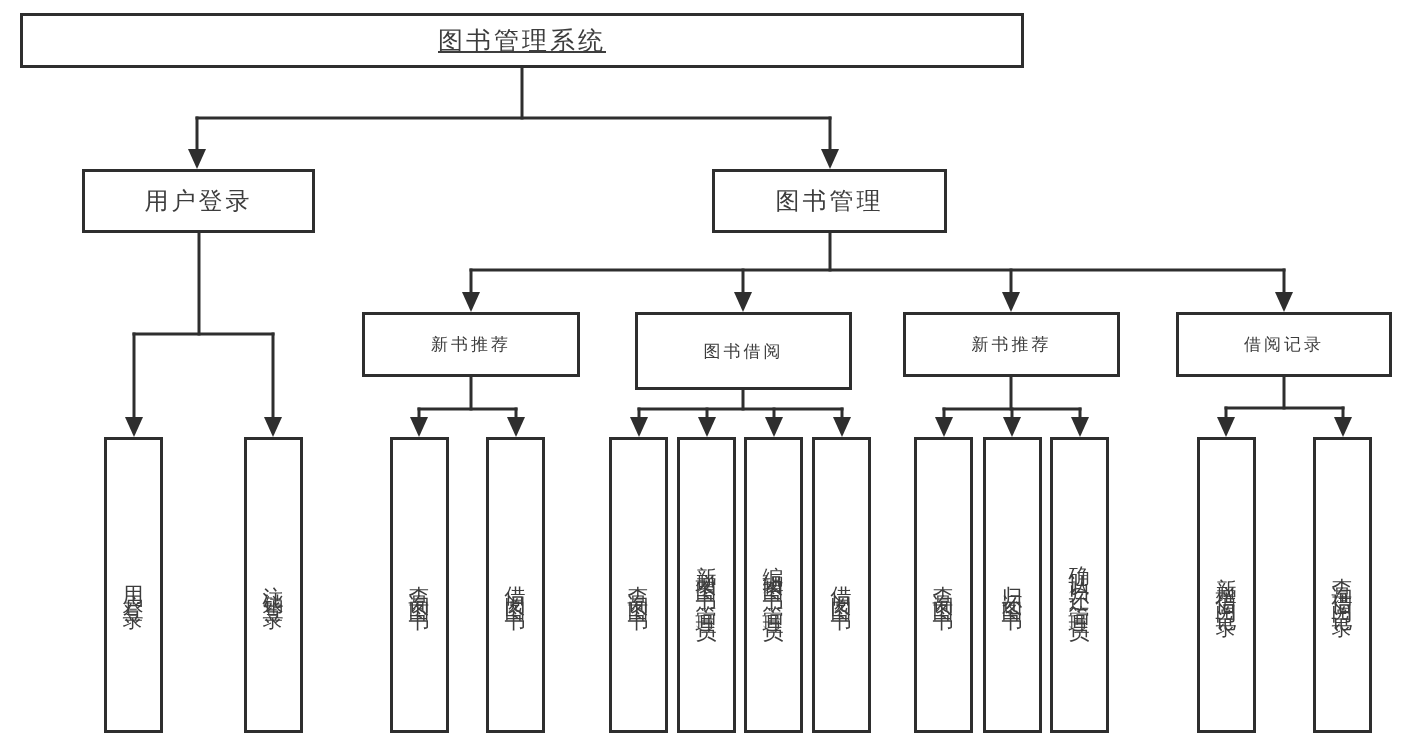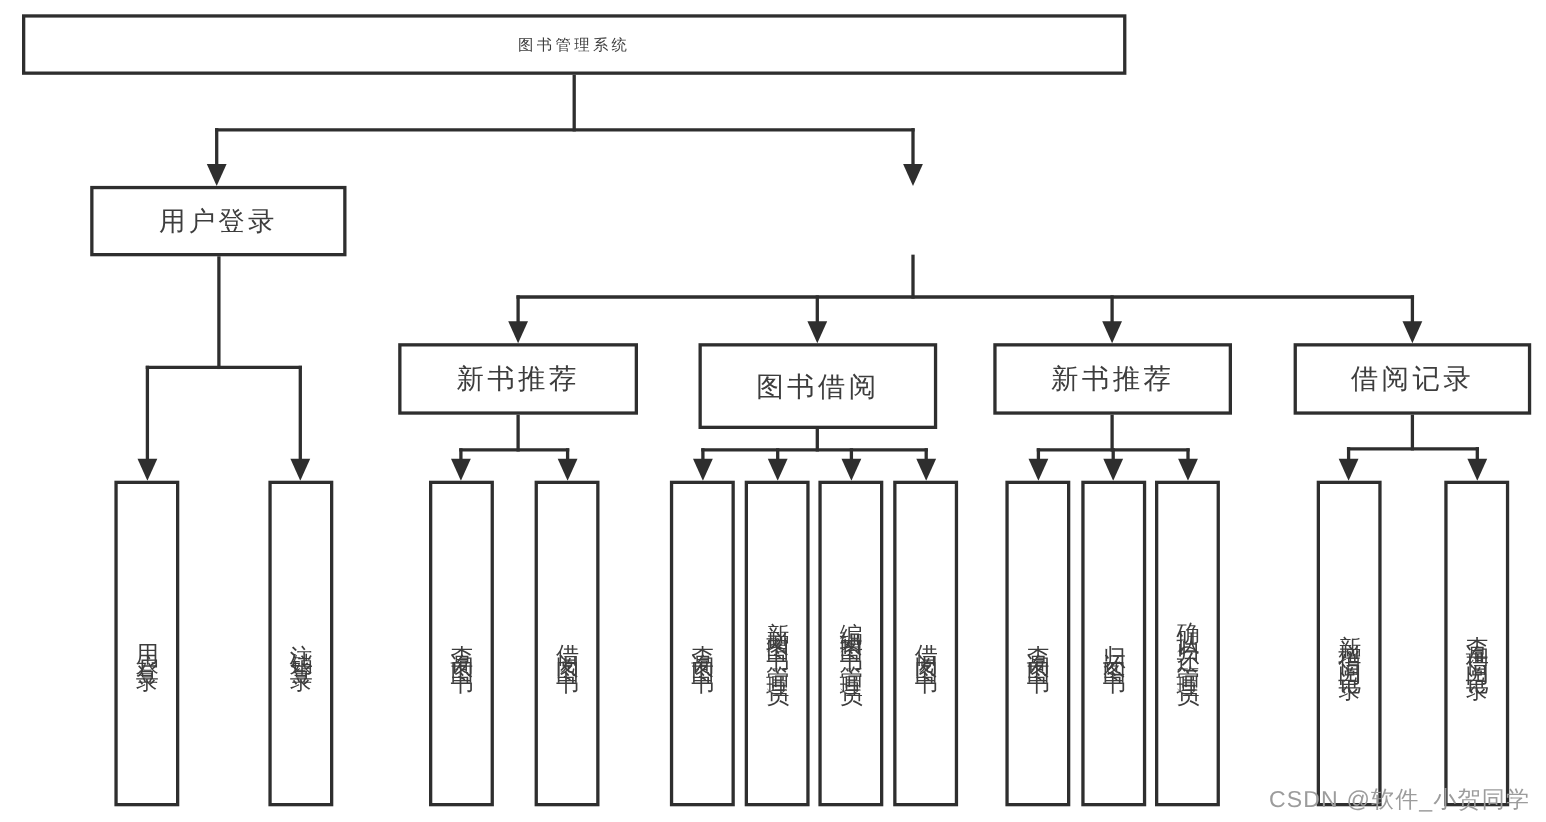--- a/index.html
+++ b/index.html
@@ -5,23 +5,23 @@
   html,body { margin:0; padding:0; background:#ffffff; }
   .canvas {
     position:relative; width:1405px; height:747px; background:#ffffff;
     font-family:"Liberation Sans", sans-serif; overflow:hidden;
     color:#3d3d3d;
   }
   .connector-layer { position:absolute; left:0; top:0; width:1405px; height:747px; }
   .box {
     position:absolute; background:#ffffff; border:3px solid #2e2e2e;
     box-sizing:border-box; display:flex; align-items:center; justify-content:center;
-    font-size:25px; letter-spacing:3px; color:#3d3d3d; white-space:nowrap;
+    font-size:17px; letter-spacing:3px; color:#3d3d3d; white-space:nowrap;
   }
-  .root-box { font-size:14px; }
+  .root-box { font-size:25px;text-decoration:underline; }
   .l2-box { font-size:24px; }
   .vbox {
     writing-mode:vertical-rl; text-orientation:mixed;
     font-size:21px; letter-spacing:8px; line-height:1; white-space:normal;
   }
   .watermark {
     position:absolute; right:14px; top:713px; font-size:21px;
     color:#9c9c9c; letter-spacing:1px;
   }
 </style>
@@ -92,20 +92,21 @@
       <polygon points="1012,437 1003,417 1021,417"></polygon>
       <polygon points="1080,437 1071,417 1089,417"></polygon>
       <polygon points="1226,437 1217,417 1235,417"></polygon>
       <polygon points="1343,437 1334,417 1352,417"></polygon>
     </g>
   </svg>
 
   <div class="box root-box" style="left:20px;top:13px;width:1004px;height:55px">图书管理系统</div>
 
   <div class="box l2-box" style="left:82px;top:169px;width:233px;height:64px">用户登录</div>
+  <div class="box l2-box" style="left:712px;top:169px;width:235px;height:64px">图书管理</div>
 
   <div class="box" style="left:362px;top:312px;width:218px;height:65px">新书推荐</div>
   <div class="box" style="left:635px;top:312px;width:217px;height:78px">图书借阅</div>
   <div class="box" style="left:903px;top:312px;width:217px;height:65px">新书推荐</div>
   <div class="box" style="left:1176px;top:312px;width:216px;height:65px">借阅记录</div>
 
   <div class="box vbox" style="left:104px;top:437px;width:59px;height:296px">用户登录</div>
   <div class="box vbox" style="left:244px;top:437px;width:59px;height:296px">注销登录</div>
 
   <div class="box vbox" style="left:390px;top:437px;width:59px;height:296px">查询图书</div>
@@ -116,15 +117,14 @@
   <div class="box vbox" style="left:744px;top:437px;width:59px;height:296px">编辑图书（管理员）</div>
   <div class="box vbox" style="left:812px;top:437px;width:59px;height:296px">借阅图书</div>
 
   <div class="box vbox" style="left:914px;top:437px;width:59px;height:296px">查询图书</div>
   <div class="box vbox" style="left:983px;top:437px;width:59px;height:296px">归还图书</div>
   <div class="box vbox" style="left:1050px;top:437px;width:59px;height:296px">确认归还（管理员）</div>
 
   <div class="box vbox" style="left:1197px;top:437px;width:59px;height:296px">新增借阅记录</div>
   <div class="box vbox" style="left:1313px;top:437px;width:59px;height:296px">查询借阅记录</div>
 
-  <div class="watermark">CSDN @软件_小贺同学</div>
 
 </div>
 
 </body></html>

